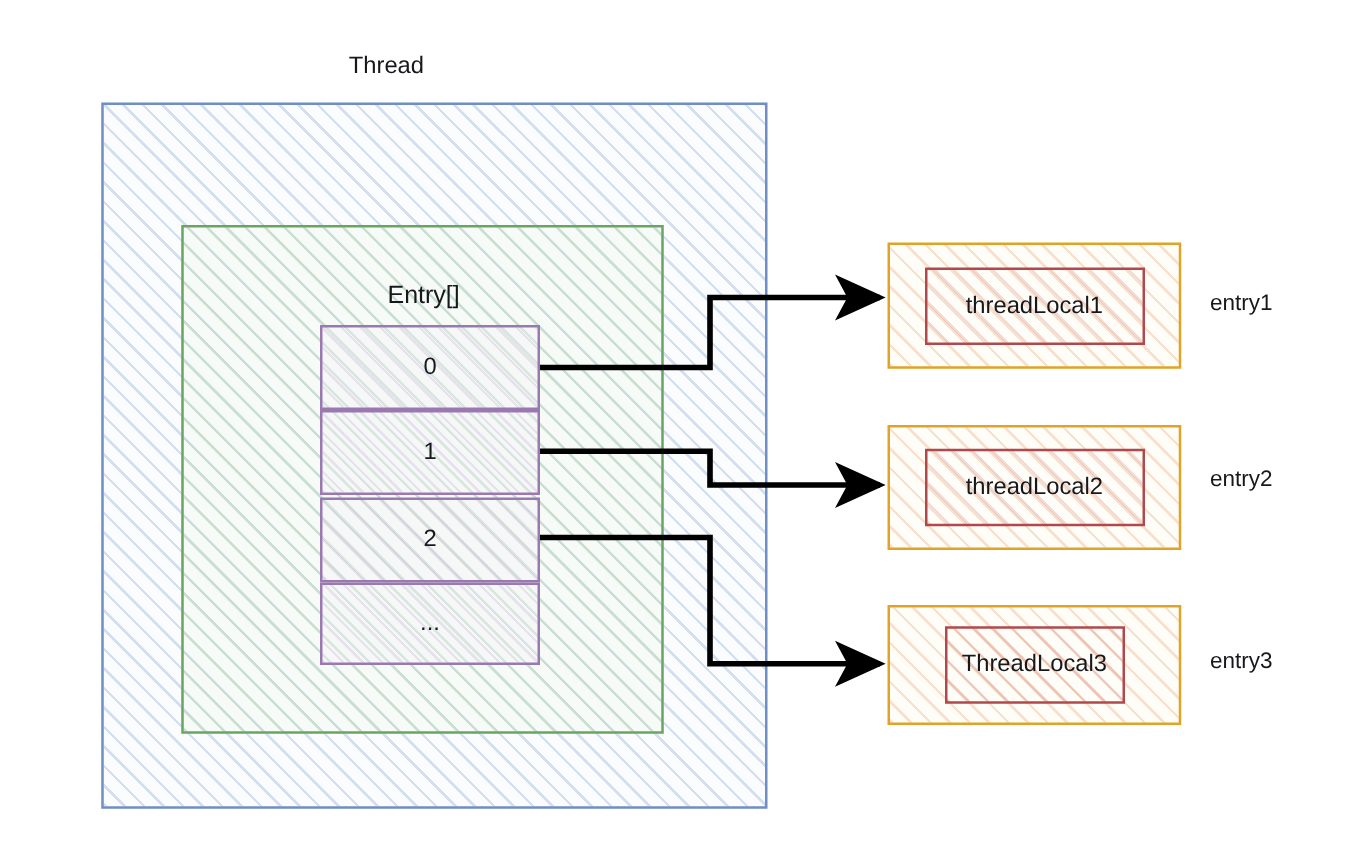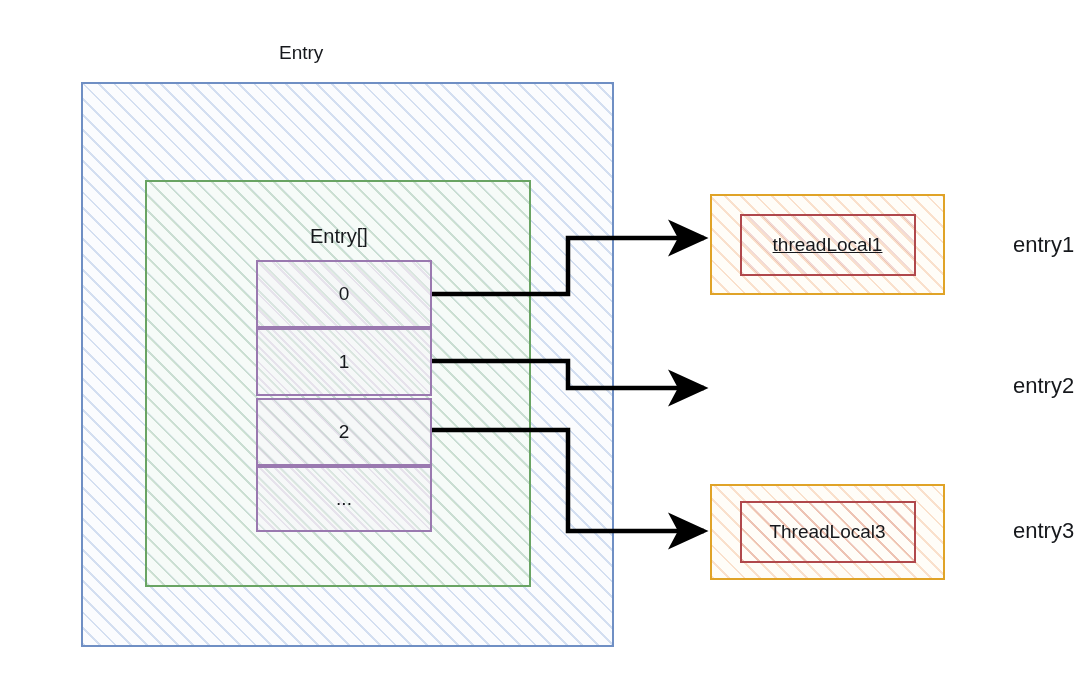--- a/index.html
+++ b/index.html
@@ -63,58 +63,61 @@
     box-sizing:border-box;border:2px solid #b0484c;
     background-image:repeating-linear-gradient(45deg,
         rgba(190,80,80,.20) 0px, rgba(190,80,80,.20) 2px,
         rgba(255,255,255,0) 2px, rgba(255,255,255,0) 11px);
     display:flex;align-items:center;justify-content:center;
     font-size:19px;color:#16181c;white-space:nowrap;
   }
   #tl-box-1{top:194px;height:101px;}
   #tl-box-2{top:340px;height:100px;}
   #tl-box-3{top:484px;height:96px;}
-  #tl-inner-1{width:176px;height:62px;text-decoration:underline;}
+  #tl-inner-1{width:176px;height:62px;}
   #tl-inner-2{width:176px;height:62px;}
-  #tl-inner-3{width:176px;height:62px;}
+  #tl-inner-3{width:144px;height:62px;}
 
-  .entry-lbl{font-size:22px;left:1013px;}
+  .entry-lbl{font-size:18px;left:968px;}
   #entry-lbl-1{top:232px;}
   #entry-lbl-2{top:373px;}
   #entry-lbl-3{top:518px;}
 
   #arrows{position:absolute;left:0;top:0;width:1080px;height:675px;
           pointer-events:none;}
 </style>
 </head>
 <body>
 
 <div id="stage">
 
-  <div class="lbl" id="thread-title">Entry</div>
+  <div class="lbl" id="thread-title">Thread</div>
 
   <div id="thread-box">
 
     
   </div>
 
 
   <div id="tlm-box"></div>
 
   <div class="lbl" id="entry-title">Entry[]</div>
 
   <div id="entry-array">
     <div class="cell" id="cell-0">0</div>
     <div class="cell" id="cell-1">1</div>
     <div class="cell" id="cell-2">2</div>
     <div class="cell" id="cell-3">...</div>
   </div>
 
   <div class="tl-outer" id="tl-box-1">
     <div class="tl-inner" id="tl-inner-1">threadLocal1</div>
+  </div>
+  <div class="tl-outer" id="tl-box-2">
+    <div class="tl-inner" id="tl-inner-2">threadLocal2</div>
   </div>
   <div class="tl-outer" id="tl-box-3">
     <div class="tl-inner" id="tl-inner-3">ThreadLocal3</div>
   </div>
 
   <div class="lbl entry-lbl" id="entry-lbl-1">entry1</div>
   <div class="lbl entry-lbl" id="entry-lbl-2">entry2</div>
   <div class="lbl entry-lbl" id="entry-lbl-3">entry3</div>
 
   <svg id="arrows" viewBox="0 0 1080 675">

